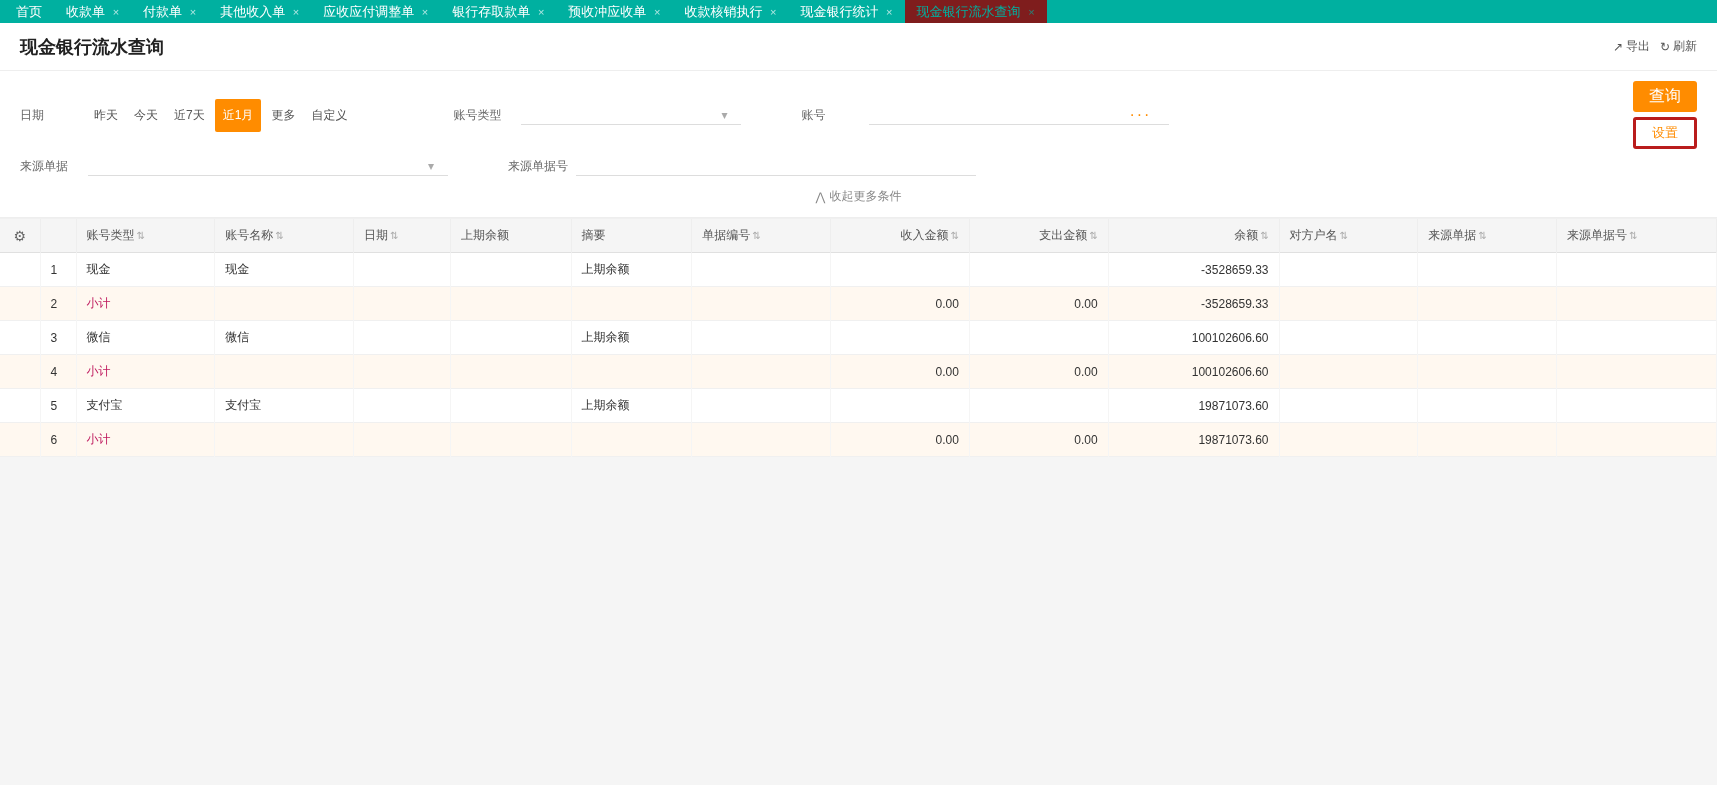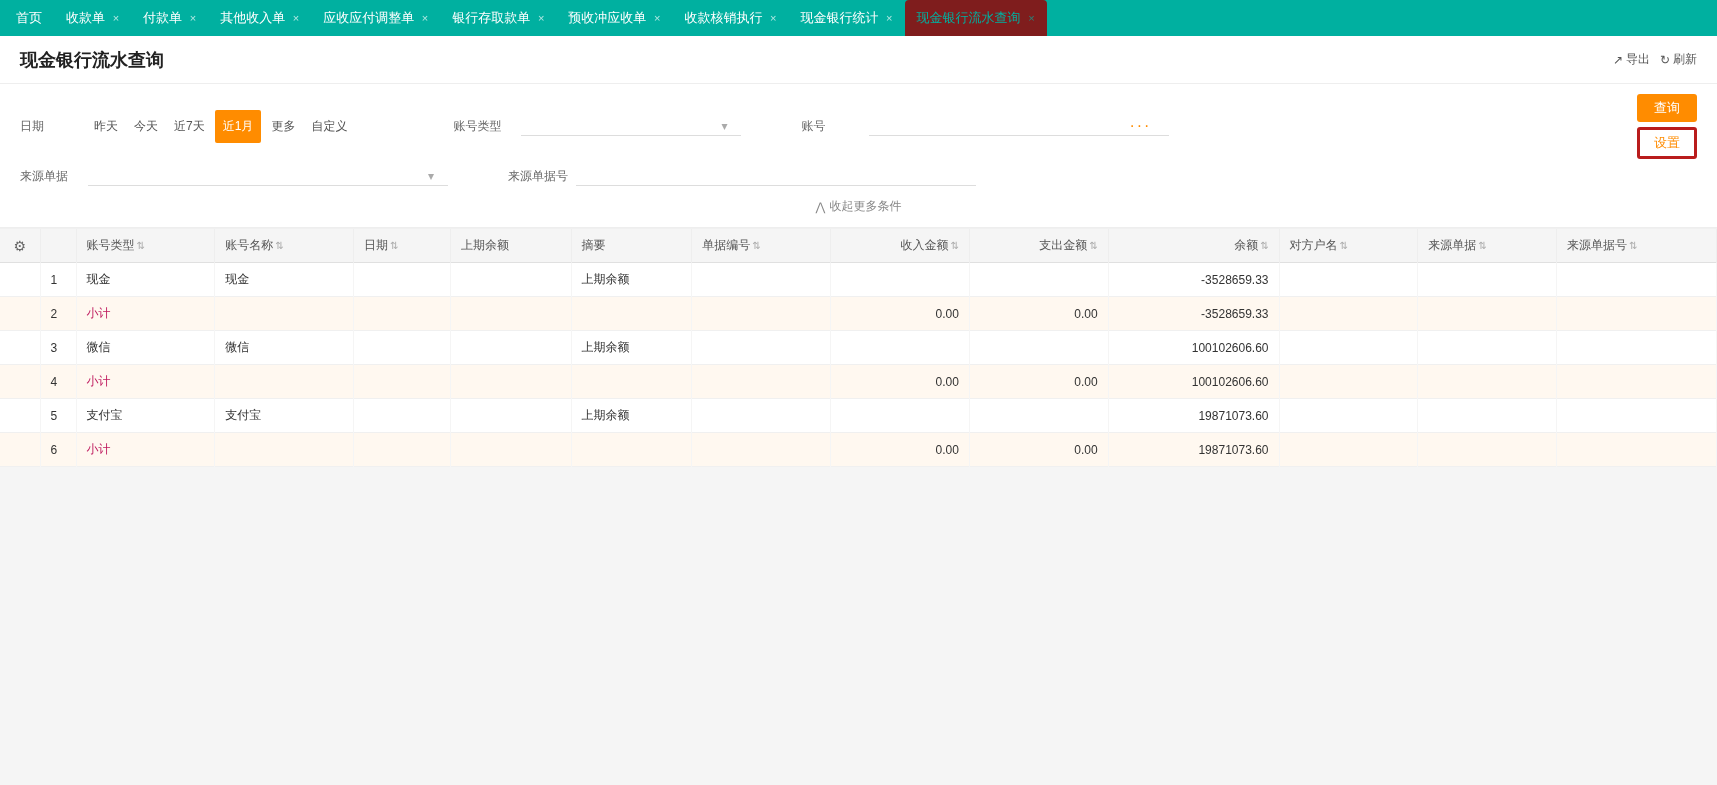--- a/index.html
+++ b/index.html
@@ -3,21 +3,21 @@
   <meta charset="utf-8">
   <style>
     * { box-sizing: border-box; margin: 0; padding: 0; }
     body { font-family: "Microsoft YaHei", Arial, sans-serif; font-size: 12px; background: #f5f5f5; color: #333; }
 
     
     .top-nav {
       background: #00b0a0;
       display: flex;
       align-items: center;
-      height: 36px;
+      height: 23px;
       padding: 0 4px;
       overflow: hidden;
     }
     .nav-item {
       color: #fff;
       padding: 0 12px;
       height: 36px;
       line-height: 36px;
       cursor: pointer;
       white-space: nowrap;
@@ -129,21 +129,21 @@
       min-width: 200px;
       background: transparent;
     }
     .btn-query {
       background: #ff8c00;
       color: #fff;
       border: none;
       padding: 5px 16px;
       border-radius: 3px;
       cursor: pointer;
-      font-size: 13px;
+      font-size: 16px;
     }
     .btn-setting {
       background: #fff;
       color: #ff8c00;
       border: 3px solid #b91c1c;
       padding: 4px 14px;
       border-radius: 3px;
       cursor: pointer;
       font-size: 13px;
     }

